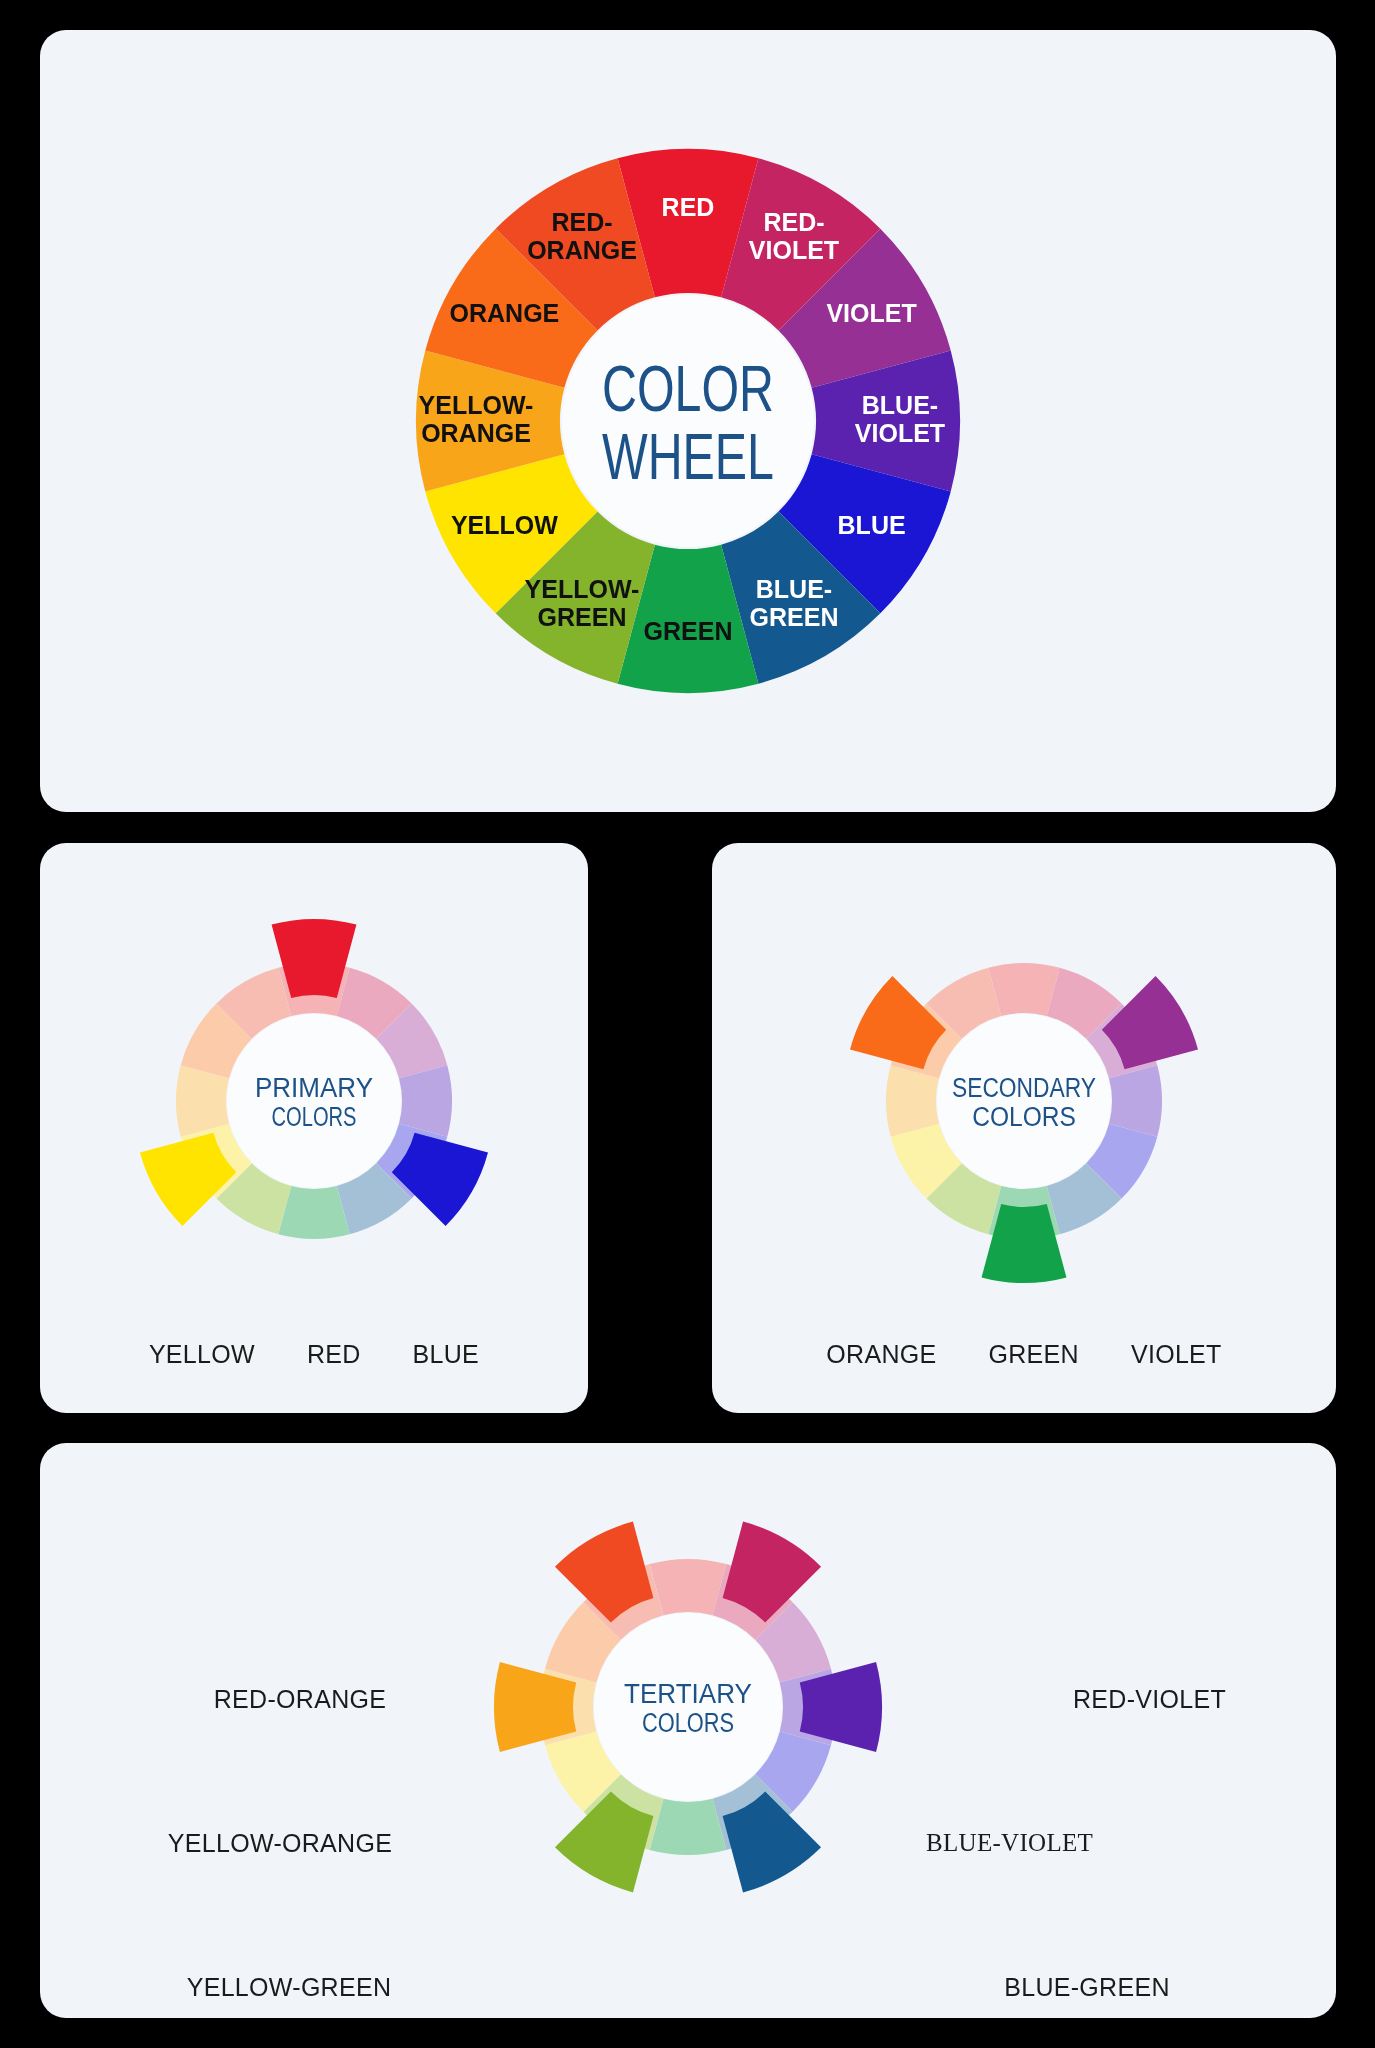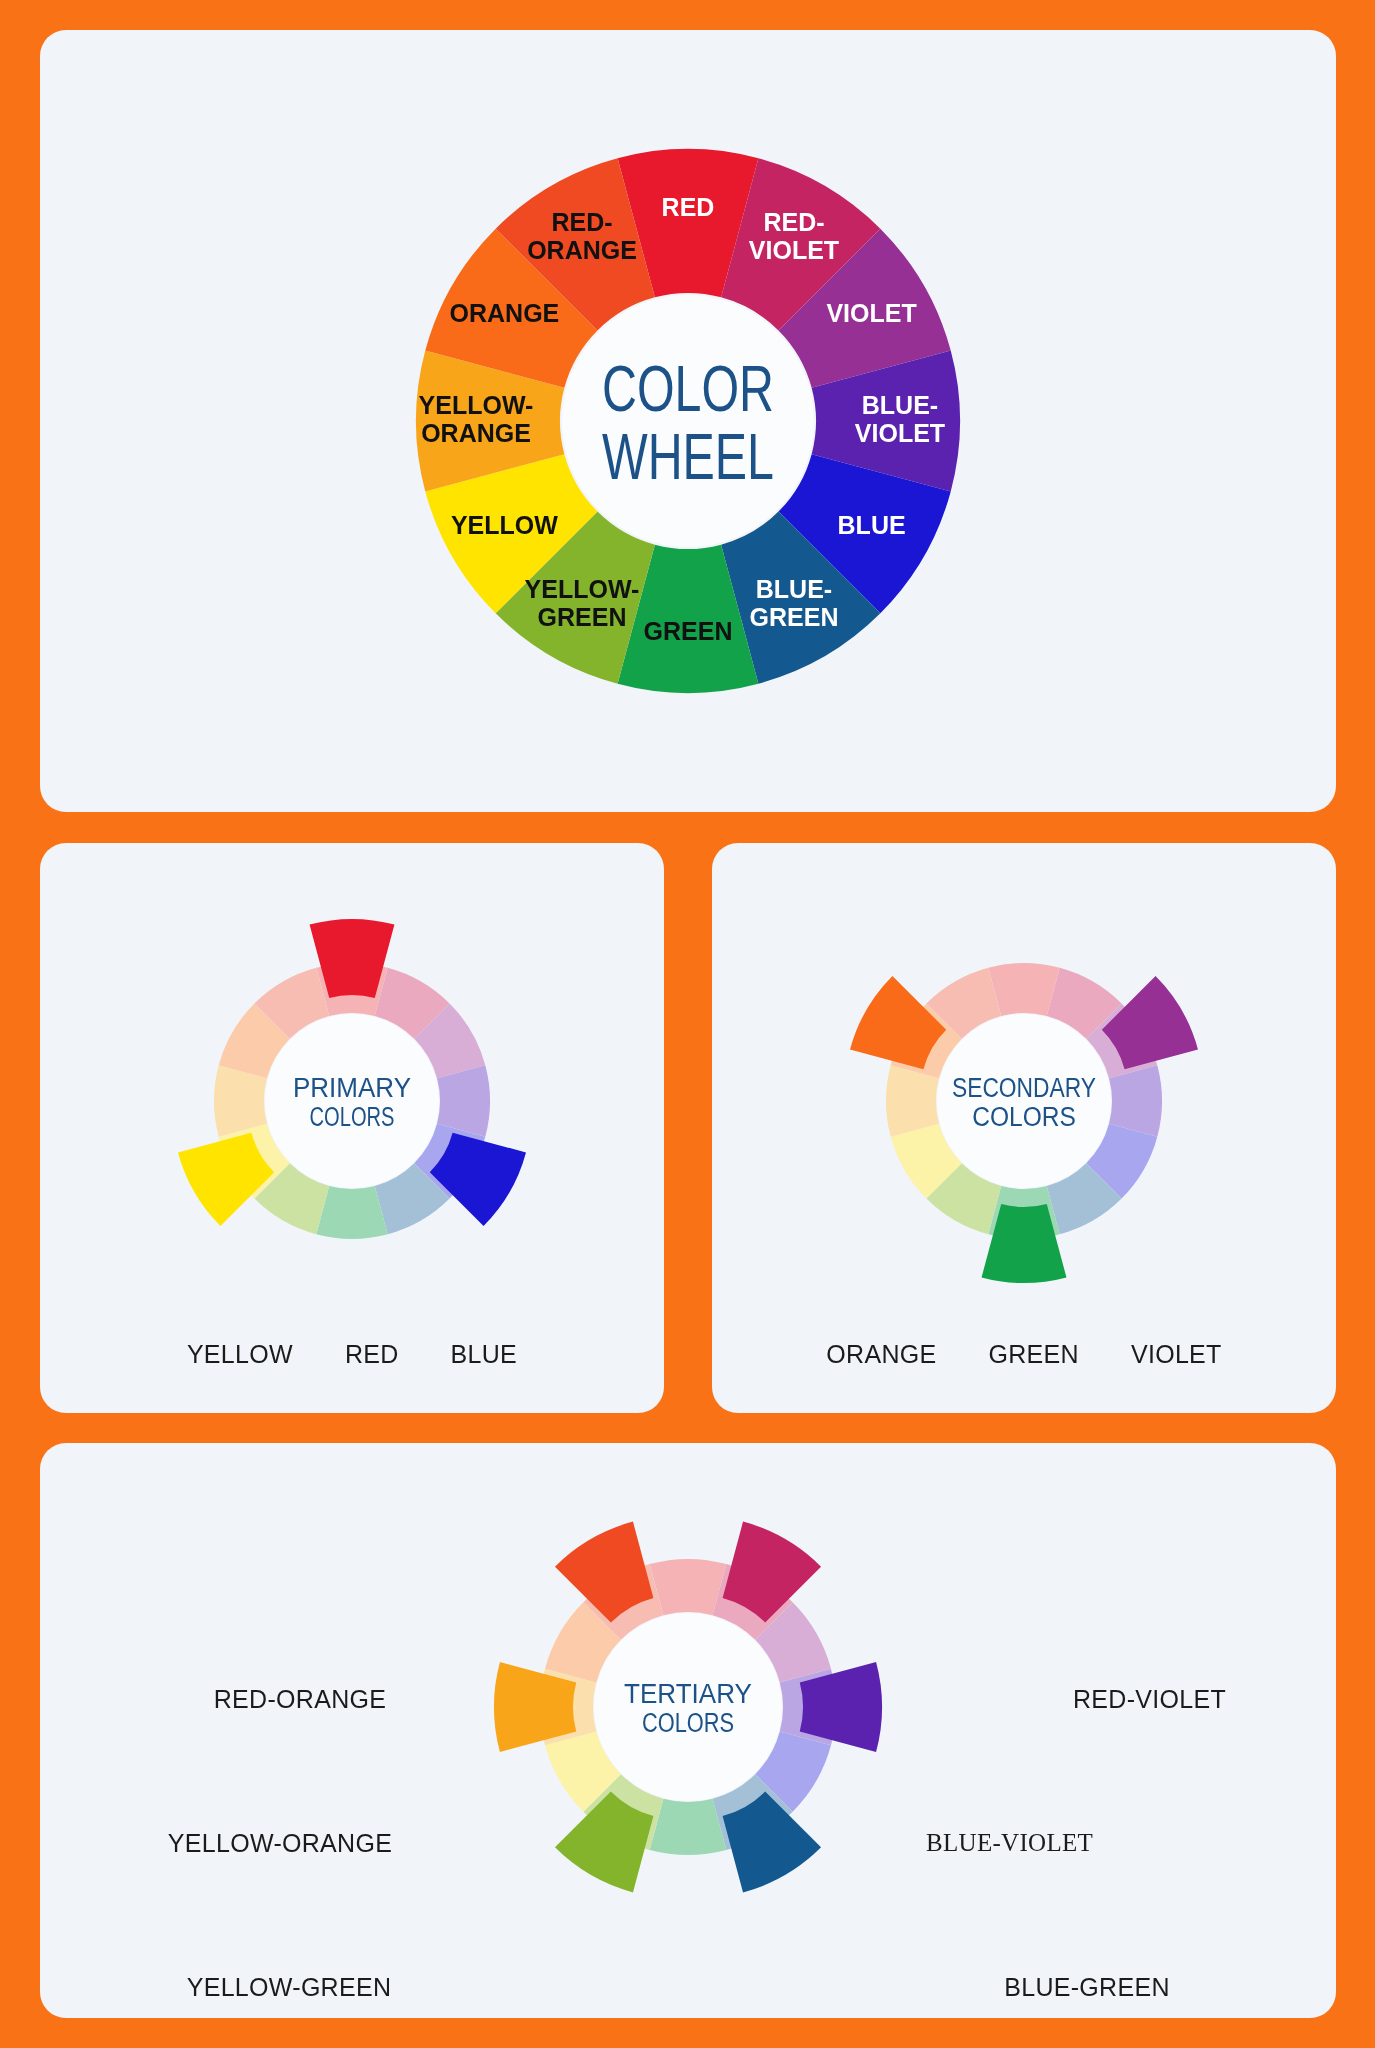--- a/index.html
+++ b/index.html
@@ -8,31 +8,31 @@
     width: 1375px;
     height: 2048px;
     background: #ffffff;
     font-family: "Liberation Sans", sans-serif;
     overflow: hidden;
   }
   .page {
     position: relative;
     width: 1375px;
     height: 2048px;
-    background: #f97316;
+    background: #000000;
     padding: 8px;
   }
   .card {
     position: absolute;
     background: #f1f5fa;
     border-radius: 26px;
   }
   
   #card-main      { left: 40px;  top: 30px;   width: 1296px; height: 782px; }
-  #card-primary   { left: 40px;  top: 843px;  width: 624px;  height: 570px; }
+  #card-primary   { left: 40px;  top: 843px;  width: 548px;  height: 570px; }
   #card-secondary { left: 712px; top: 843px;  width: 624px;  height: 570px; }
   #card-tertiary  { left: 40px;  top: 1443px; width: 1296px; height: 575px; }
 
   .wheel-holder { position: absolute; }
   #main-wheel-holder      { left: 50%; top: 28px;  transform: translateX(-50%); }
   #primary-wheel-holder   { left: 50%; top: 26px;  transform: translateX(-50%); }
   #secondary-wheel-holder { left: 50%; top: 26px;  transform: translateX(-50%); }
   #tertiary-wheel-holder  { left: 50%; top: 22px;  transform: translateX(-50%); }
 
   

